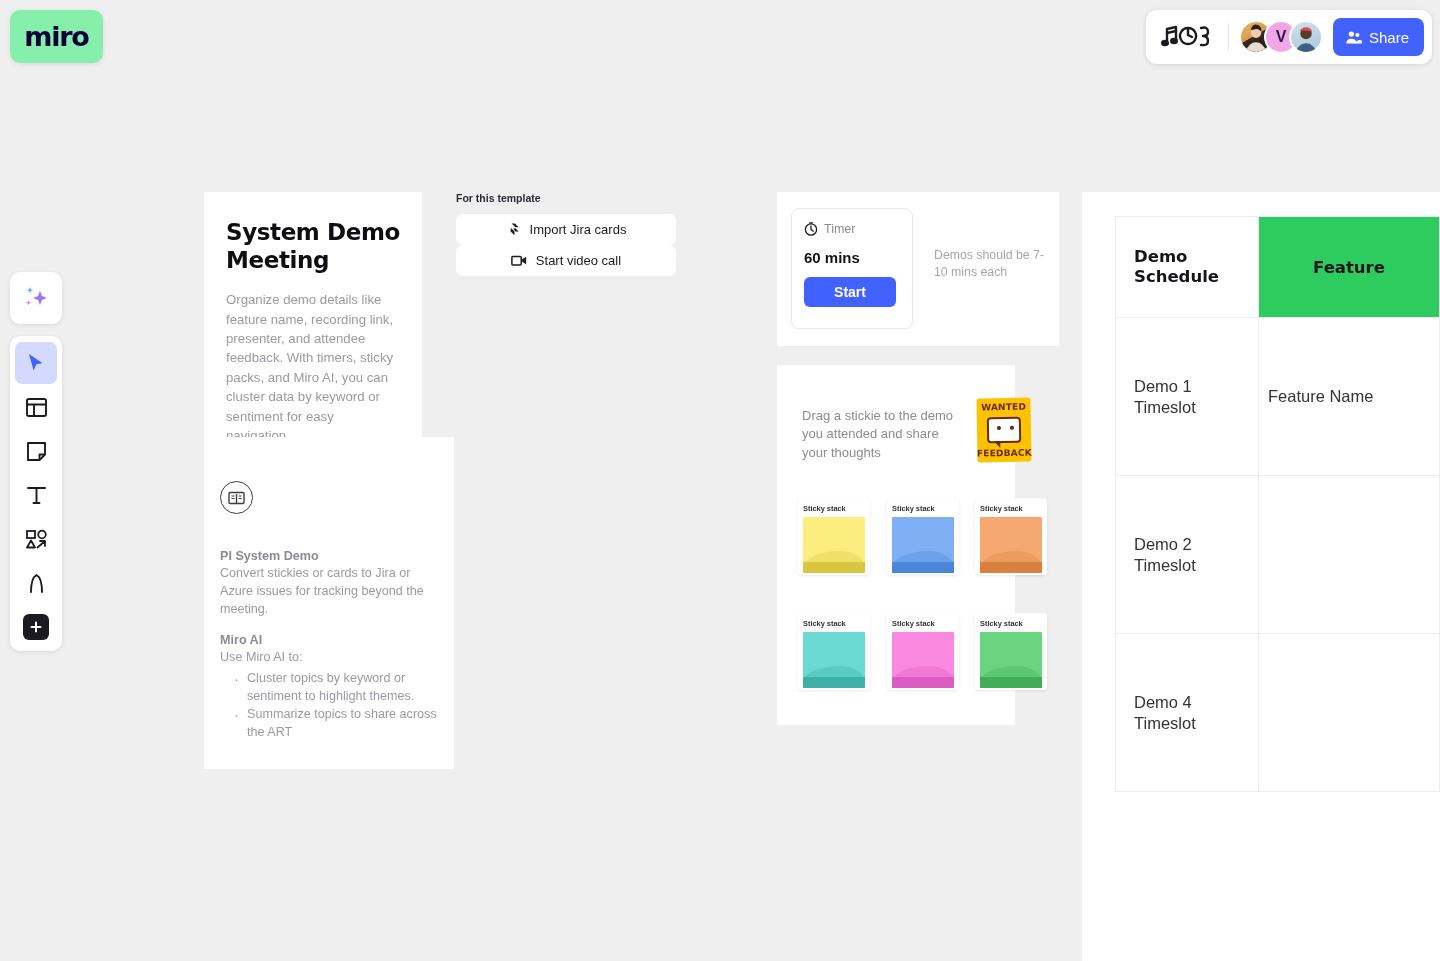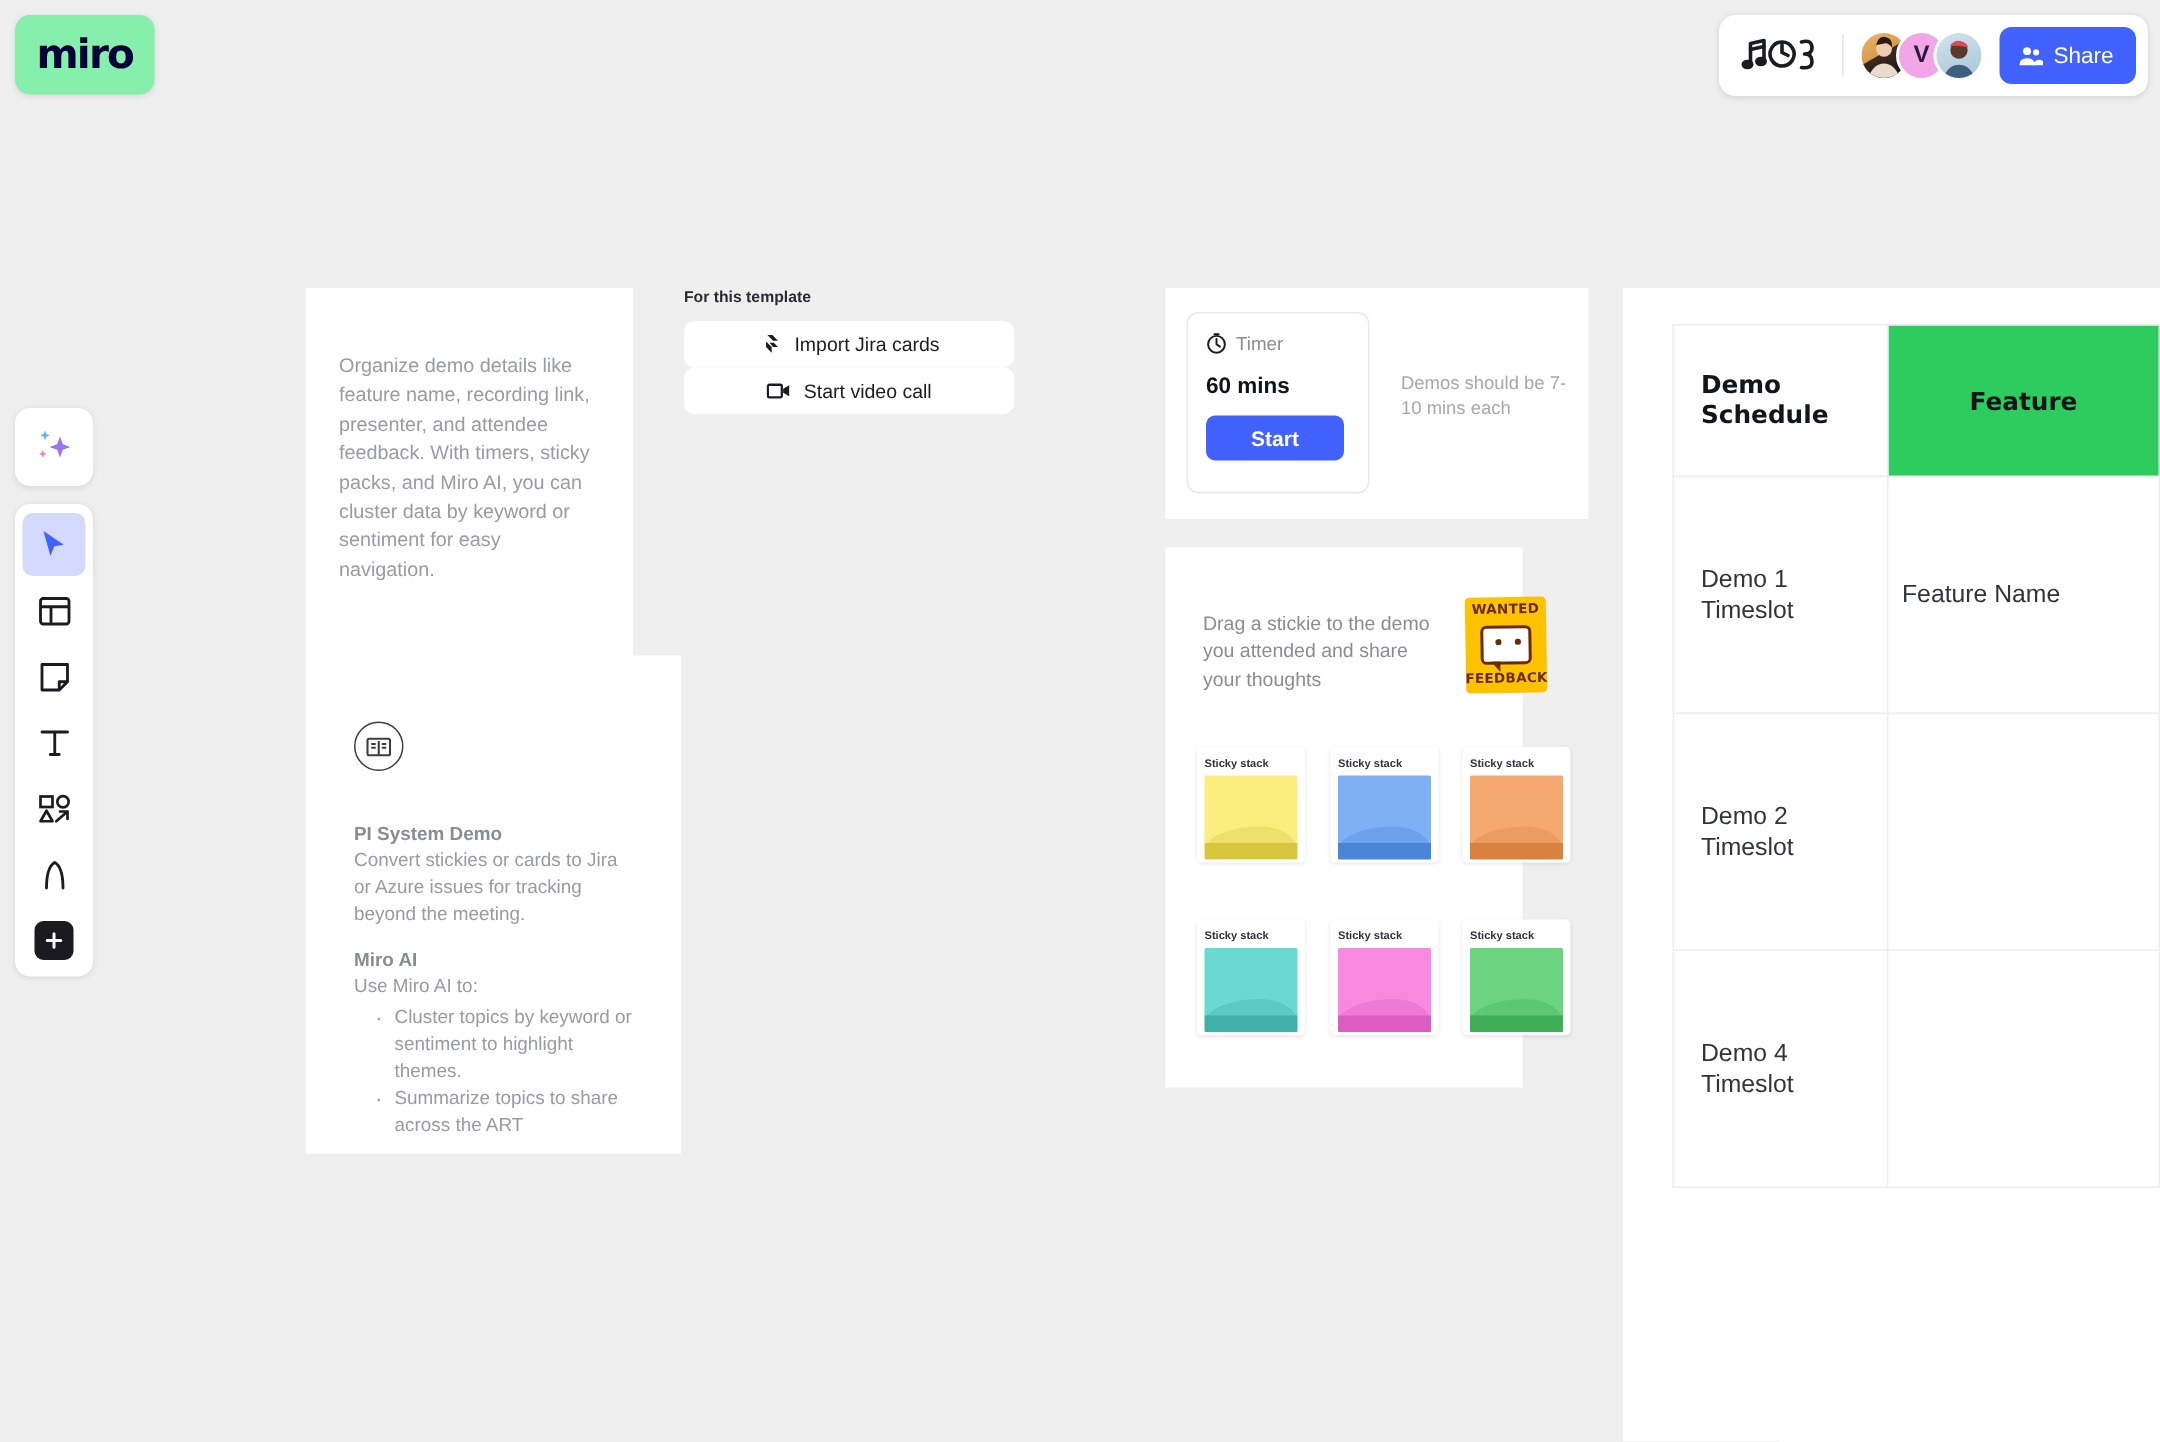--- a/index.html
+++ b/index.html
@@ -84,21 +84,21 @@
   #intro-title {
     font-family: "DejaVu Sans", sans-serif;
     font-size: 23px; font-weight: 700; line-height: 1.22;
     color: #0d0d12; letter-spacing: -.4px;
   }
   #intro-body {
     margin-top: 16px; font-size: 13.2px; line-height: 1.47; color: #9a9aa4;
   }
 
   
-  #pi-card { left: 204px; top: 437px; width: 250px; height: 332px; padding: 44px 32px 0; }
+  #pi-card { left: 204px; top: 437px; width: 250px; height: 332px; padding: 44px 16px 0; }
   .round-icon {
     width: 33px; height: 33px; border-radius: 50%; border: 1.4px solid #3d3d44;
     display: flex; align-items: center; justify-content: center; margin-bottom: 35px;
   }
   .pi-h { font-size: 12.6px; font-weight: 700; color: #8b8b95; margin-bottom: 1px; }
   .pi-p { font-size: 12.6px; line-height: 1.44; color: #9a9aa4; }
   .pi-gap { height: 15px; }
   #pi-list { list-style: none; margin-top: 2px; }
   #pi-list li {
     font-size: 12.6px; line-height: 1.44; color: #9a9aa4;
@@ -292,20 +292,21 @@
       </svg>
     </div>
     <div class="tool dark-sq">
       <svg width="14" height="14" viewBox="0 0 14 14">
         <path d="M7 2.5 V11.5 M2.5 7 H11.5" stroke="#fff" stroke-width="2" stroke-linecap="round"></path>
       </svg>
     </div>
   </div>
 
   <div class="card" id="intro-card">
+    <div id="intro-title">System Demo Meeting</div>
     <div id="intro-body">Organize demo details like feature name, recording link, presenter, and attendee feedback. With timers, sticky packs, and Miro AI, you can cluster data by keyword or sentiment for easy navigation.</div>
   </div>
 
   <div class="card" id="pi-card">
     <div class="round-icon">
       <svg width="17" height="14" viewBox="0 0 17 14">
         <rect x="1" y="1.5" width="15" height="11" rx="1" fill="none" stroke="#3d3d44" stroke-width="1.4"></rect>
         <path d="M8.5 3 V12.5" stroke="#3d3d44" stroke-width="1.4"></path>
         <path d="M3.5 5 H6.5 M3.5 7.5 H6.5 M10.5 5 H13.5 M10.5 7.5 H13.5" stroke="#3d3d44" stroke-width="1.2"></path>
       </svg>

